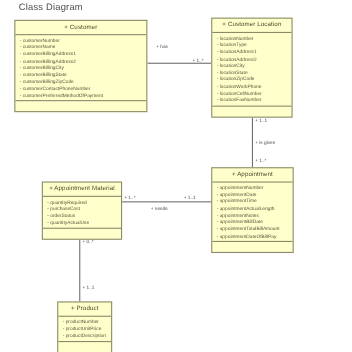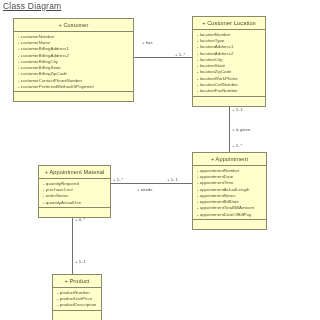--- a/index.html
+++ b/index.html
@@ -11,25 +11,24 @@
     width: 271px;
     height: 320px;
     position: relative;
     overflow: hidden;
     font-family: "Liberation Sans", sans-serif;
     color: #3a3a3a;
   }
 
   #diagram-title {
     position: absolute;
-    left: 3px;
+    left: 17px;
     top: 1px;
     font-size: 8.5px;
     color: #4b4b4b;
-    text-decoration: underline;
     letter-spacing: 0.2px;
     white-space: nowrap;
   }
 
   
   .uml-class {
     position: absolute;
     box-sizing: border-box;
     background: #ffffcc;
     border: 1px solid #8a8a6a;

